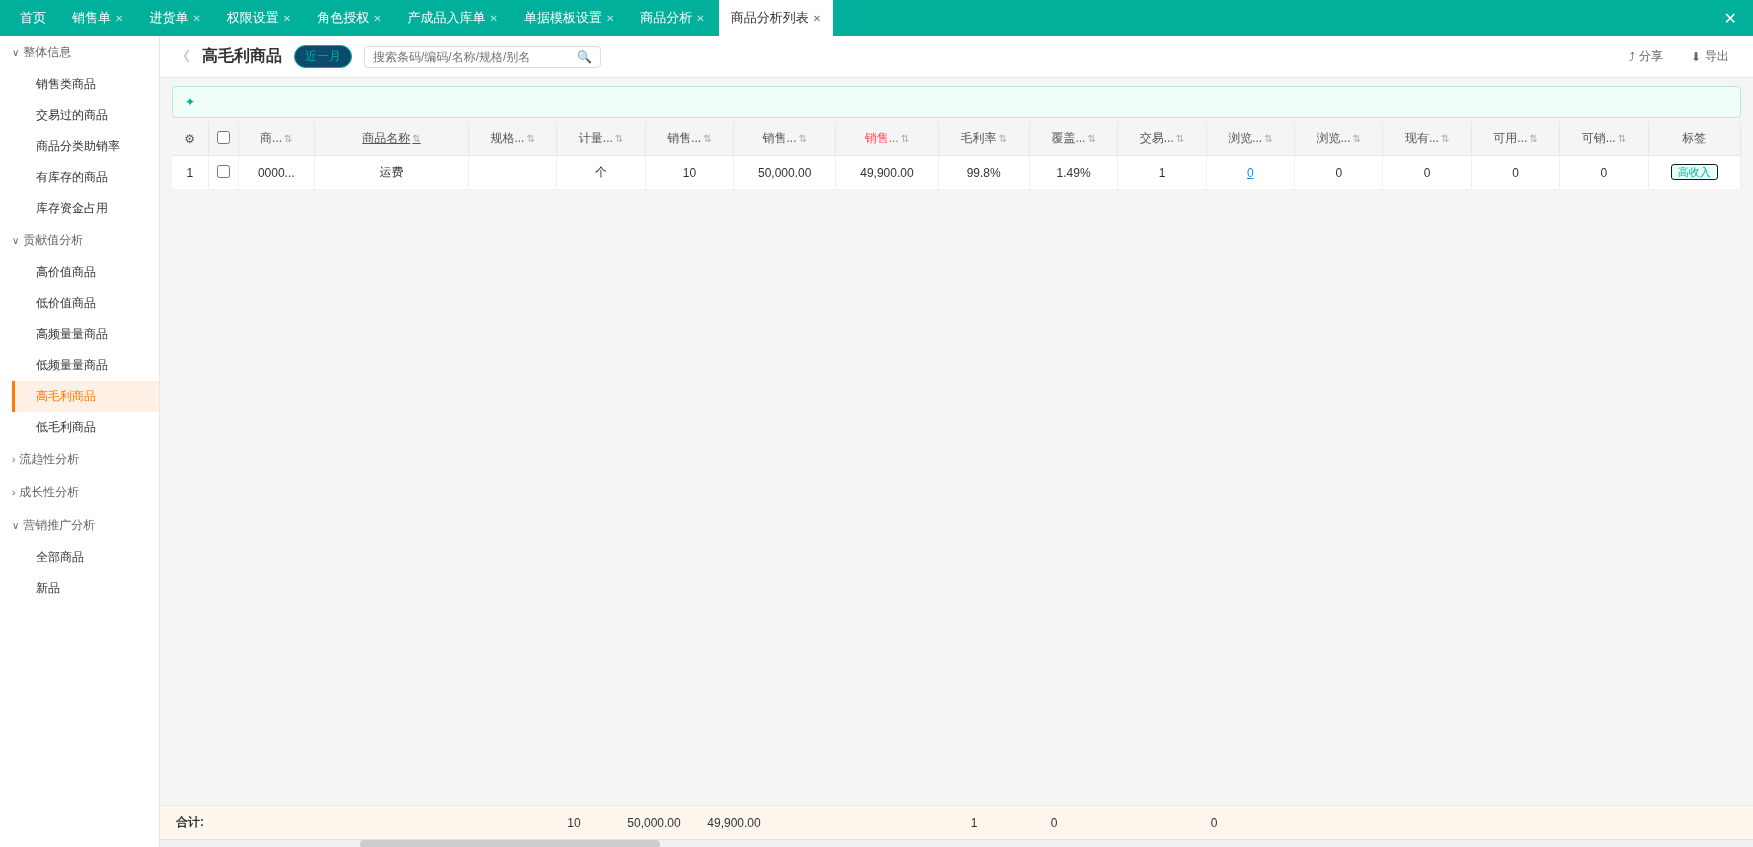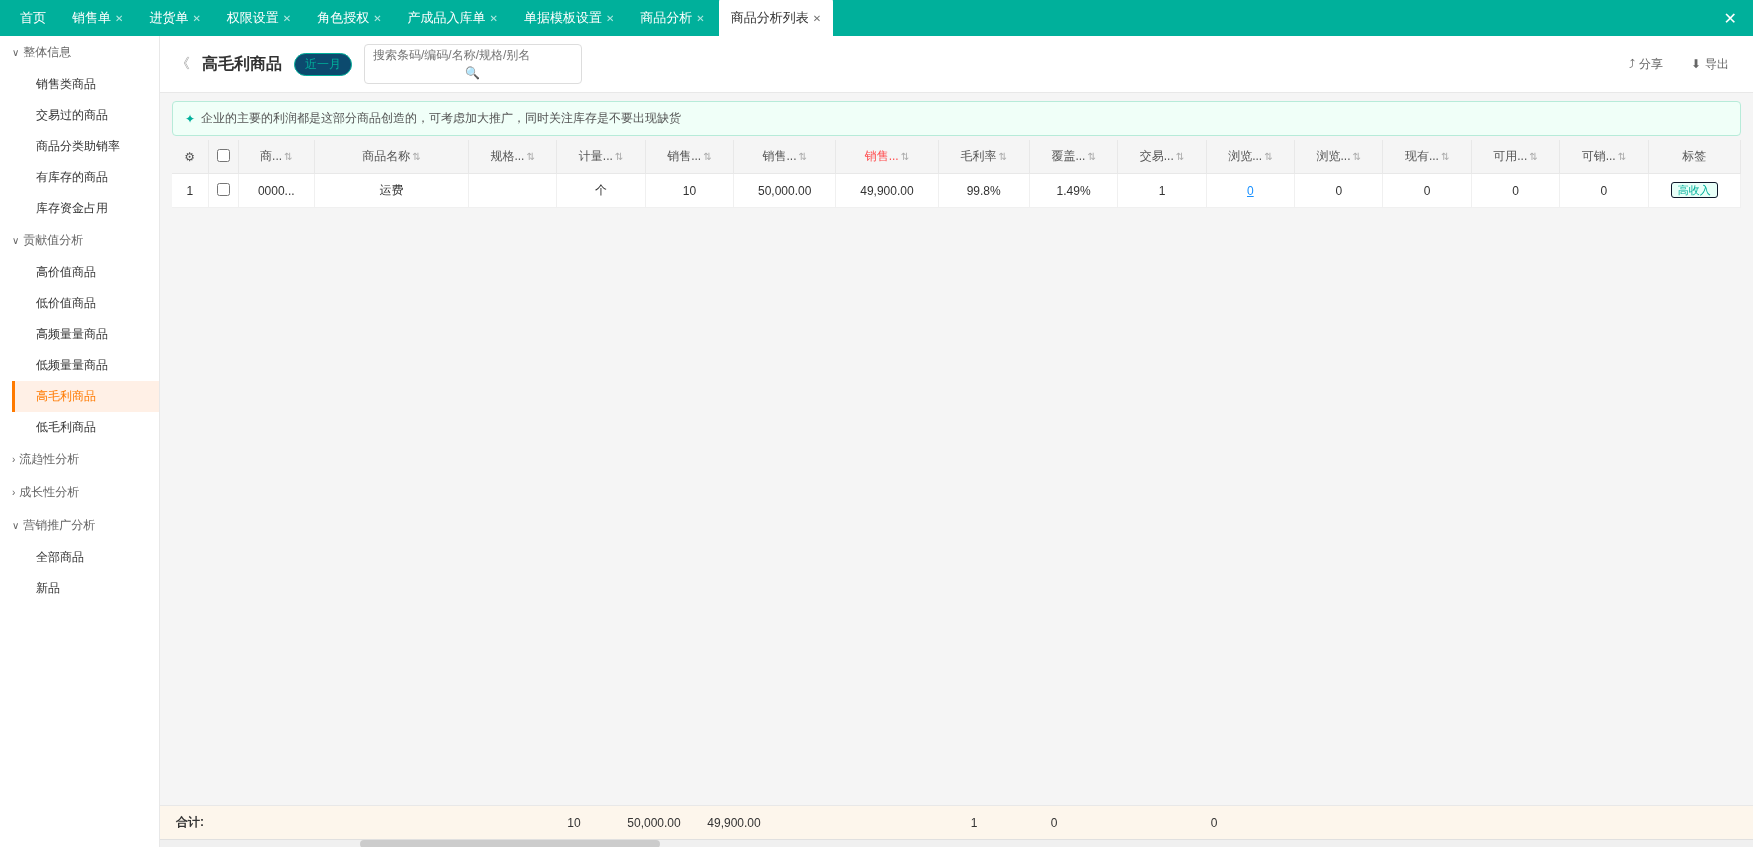--- a/index.html
+++ b/index.html
@@ -122,21 +122,20 @@
       font-size: 12px;
     }
     .content-header .search-box {
       display: flex;
       align-items: center;
       border: 1px solid #ddd;
       border-radius: 4px;
       padding: 3px 8px;
       gap: 4px;
       background: white;
-      flex-direction: column;
     }
     .content-header .search-box input {
       border: none;
       outline: none;
       font-size: 12px;
       width: 200px;
       color: #999;
     }
     .content-header .spacer { flex: 1; }
     .content-header .action-btn {
@@ -383,40 +382,39 @@
         <span>分享</span>
       </div>
       <div class="action-btn">
         <span>⬇</span>
         <span>导出</span>
       </div>
     </div>
 
     <div class="info-banner">
       <span class="star-icon">✦</span>
-      <span>企业的主要的利润都是这部分商品创造的，可考虑加大推广，同时关注库存是不要出现缺货</span>
     </div>
 
     <div class="table-container">
       <table>
         <thead>
           <tr>
             <th style="width:36px;">
               <span>⚙</span>
             </th>
             <th style="width:30px;">
               <input type="checkbox" style="">
             </th>
             <th>
               <div class="col-label">
                 <span>商...</span>
                 <span class="sort-icon">⇅</span>
               </div>
             </th>
-            <th style="min-width:100px;">
+            <th style="min-width:100px;text-decoration:underline;">
               <div class="col-label">
                 <span>商品名称</span>
                 <span class="sort-icon">⇅</span>
               </div>
             </th>
             <th>
               <div class="col-label">
                 <span>规格...</span>
                 <span class="sort-icon">⇅</span>
               </div>

